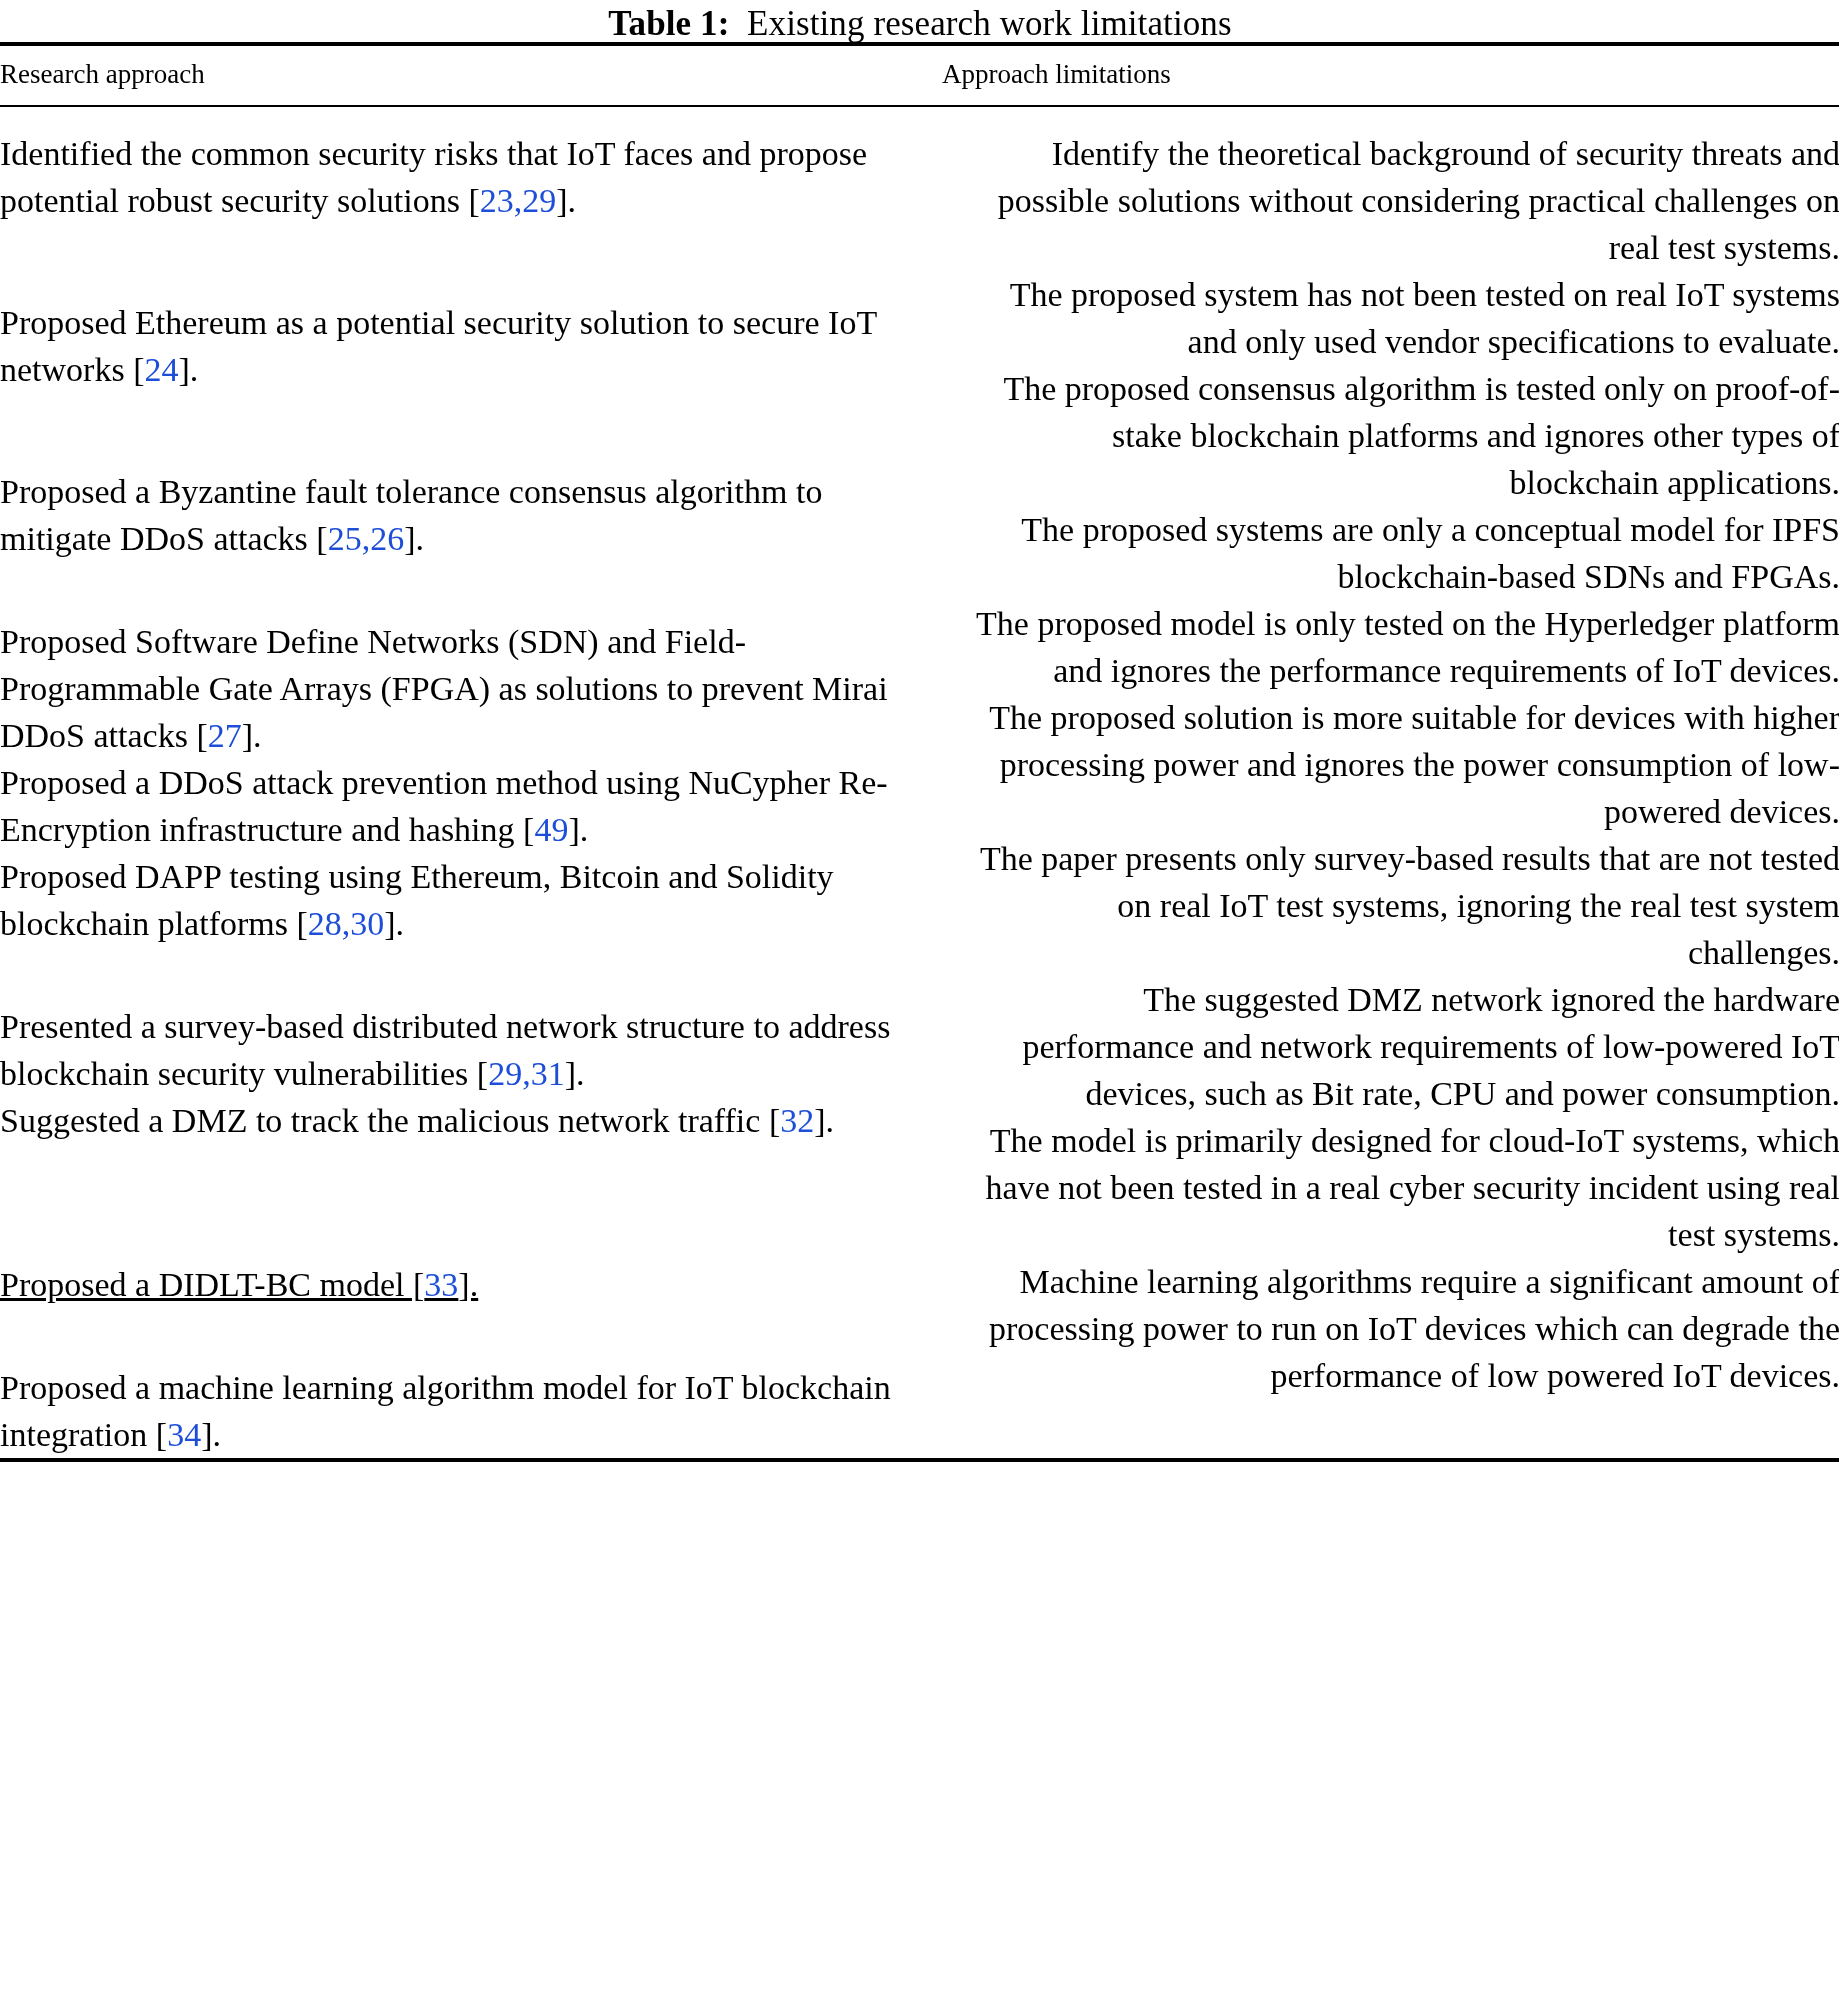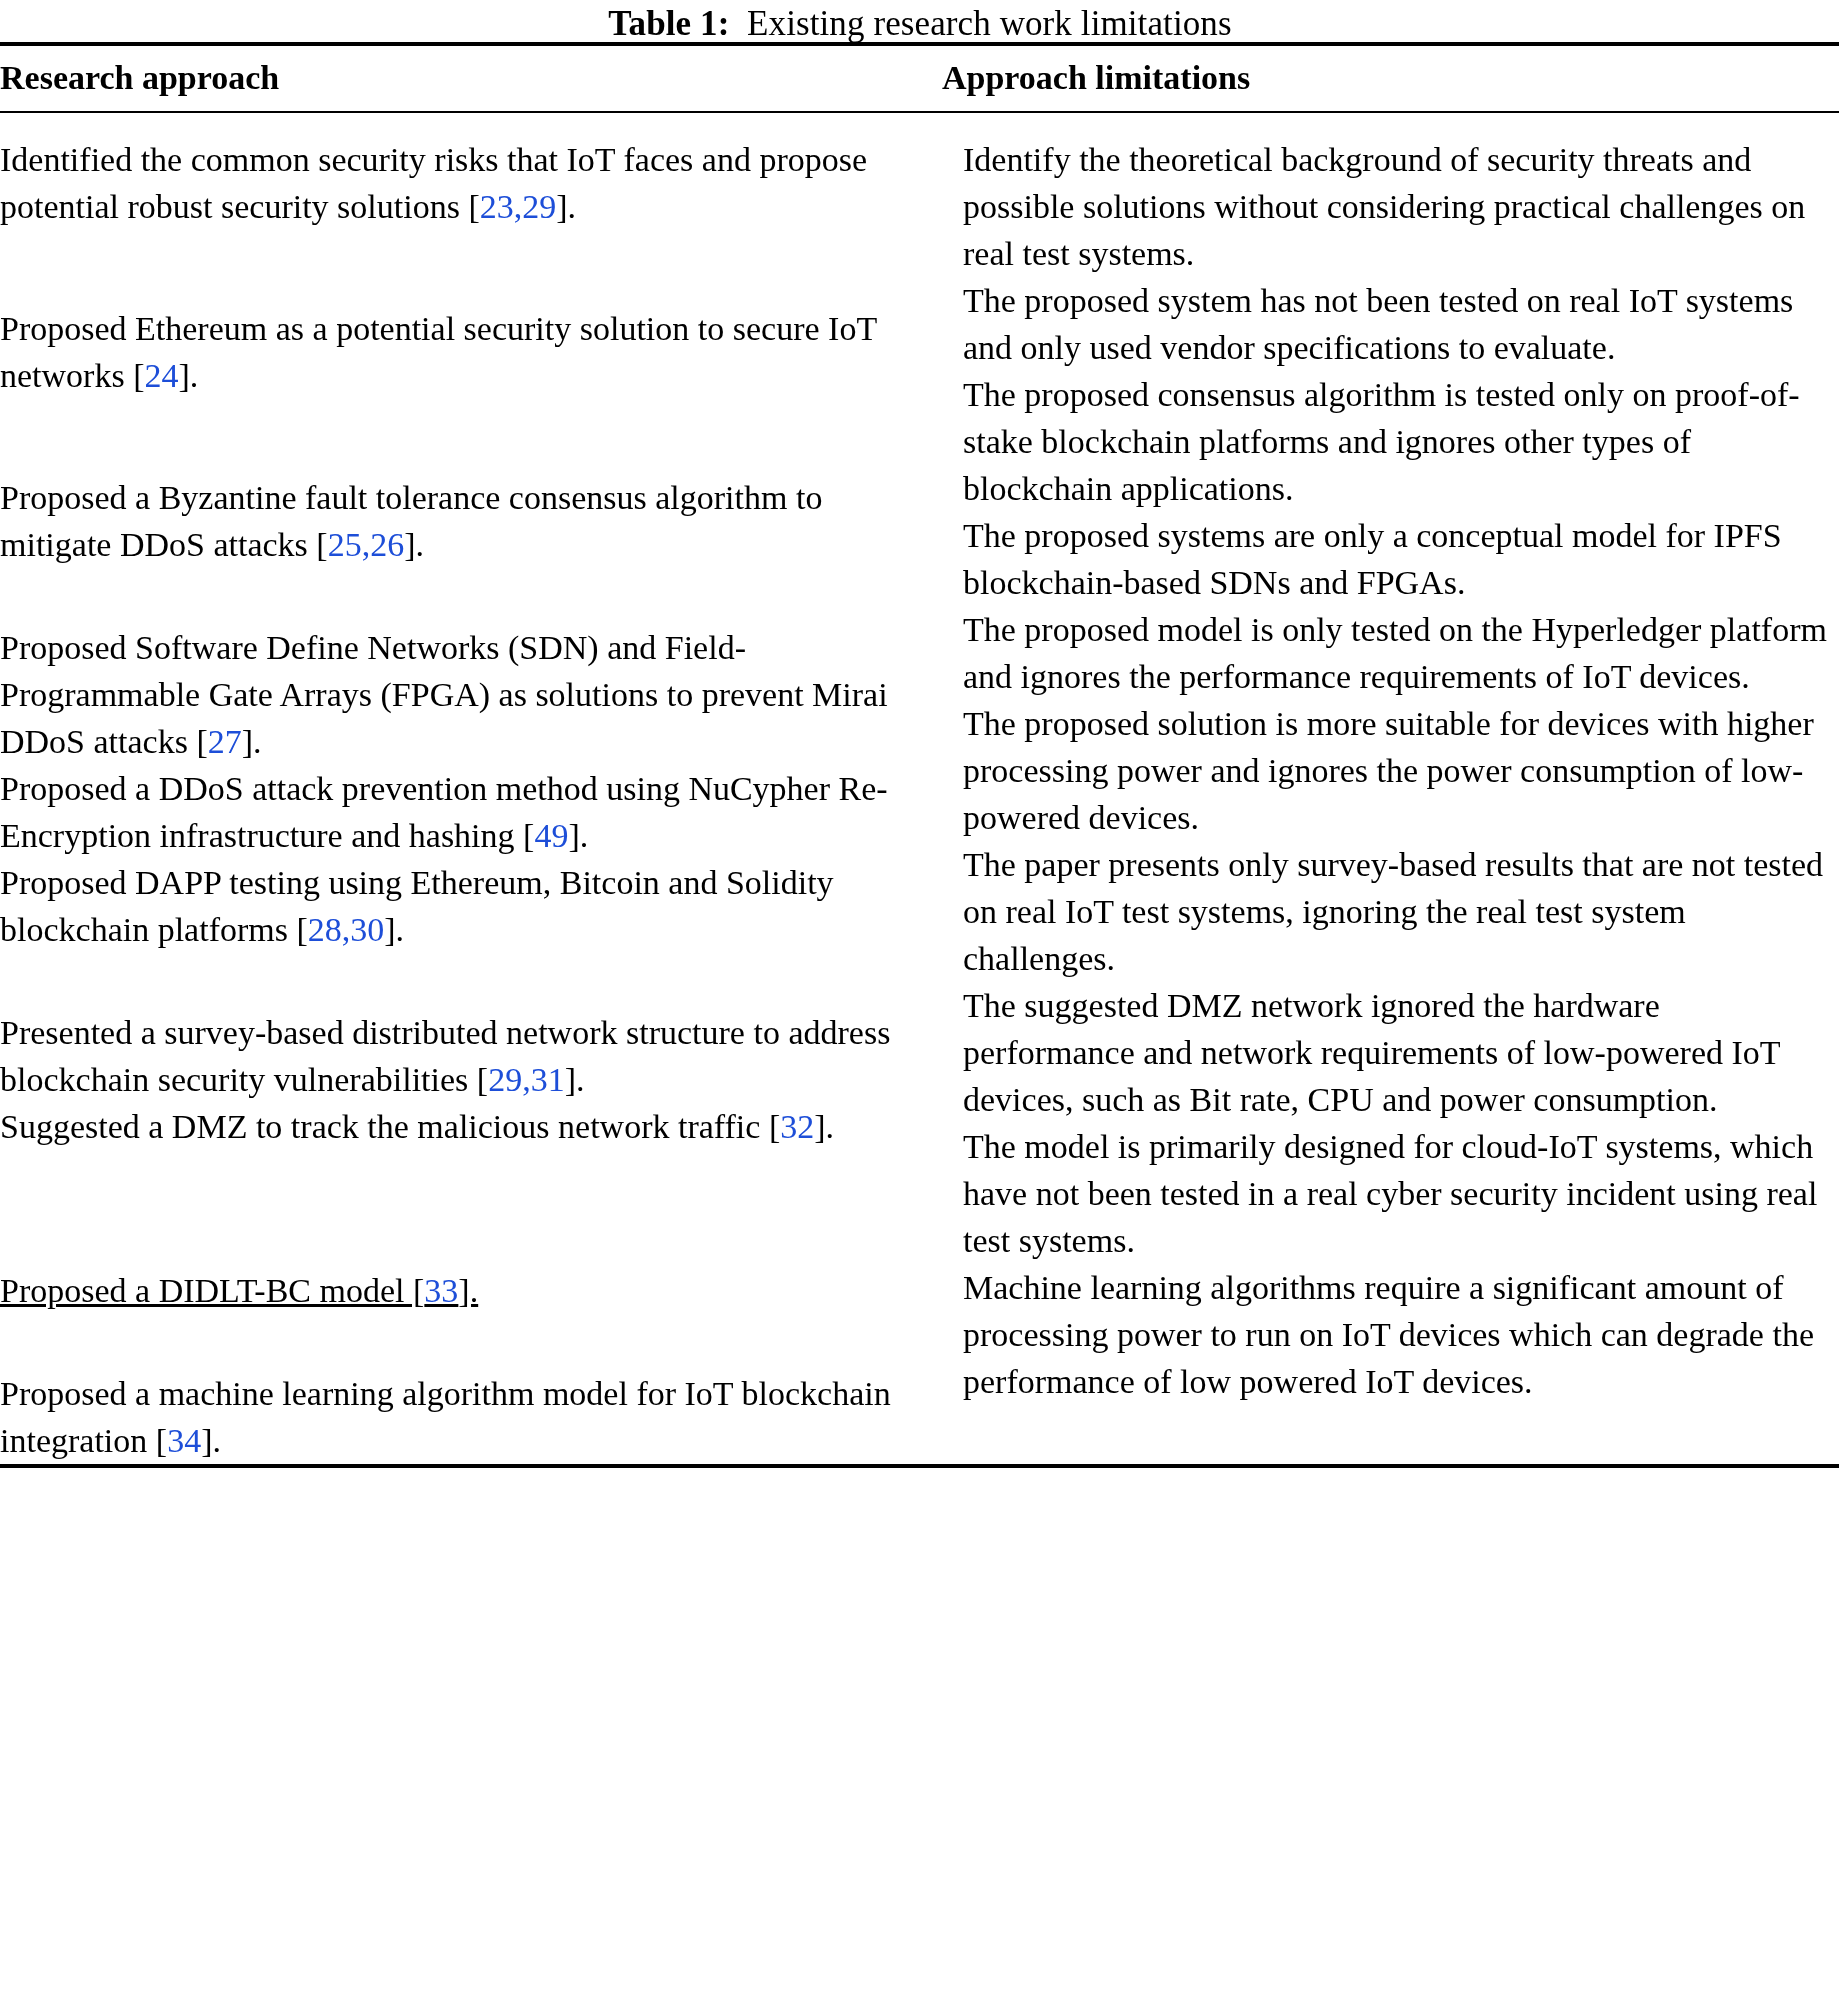--- a/index.html
+++ b/index.html
@@ -62,25 +62,25 @@
     border-top: 4.7px solid #000;
     height: 0;
     font-size: 0;
     line-height: 0;
   }
 
   .hdr-row {
     height: 58px;
   }
   .hdr-cell {
-    font-size: 34px;
+    font-size: 27px;
     line-height: 1.08;
     vertical-align: top;
     padding: 11.3px 0 15px 0;
-    font-weight: bold;
+    font-weight: normal;
     text-align: left;
     margin-left: 29px;
   }
 
   .col-left { width: 942px; }
   .col-right { width: 898px; }
 
   .body-cell {
     vertical-align: top;
     font-size: 34px;
@@ -105,21 +105,21 @@
   .para.gap-2  { margin-top: 56px; }
   .para.gap-3  { margin-top: 117px; text-decoration: underline; }
 
   .cite {
     color: #1d4ed8;
   }
 
   .lead { padding-top: 21px; }
   .tail { padding-bottom: 17px; }
 
-  .cell-right .para { padding-left: 21px; }
+  .cell-right .para { padding-left: 21px; text-align: right; }
 </style>
 </head>
 <body>
 
 <div class="page">
 
   <div class="caption">
     <span class="cap-label">Table 1:</span><span>&nbsp;&nbsp;</span><span class="cap-text">Existing research work limitations</span>
   </div>
 

